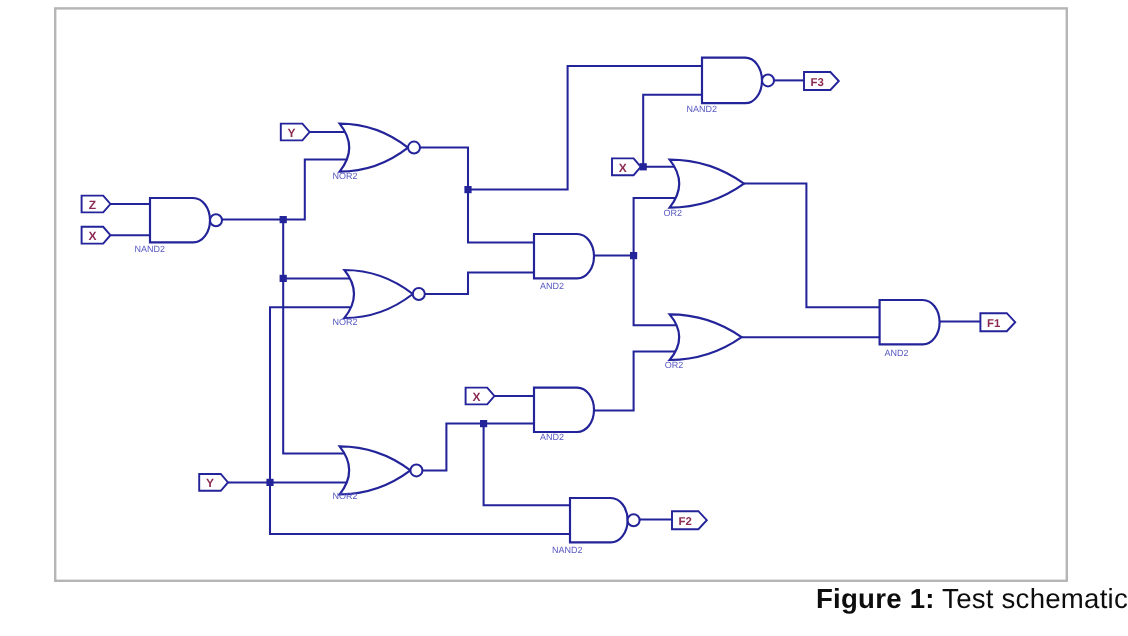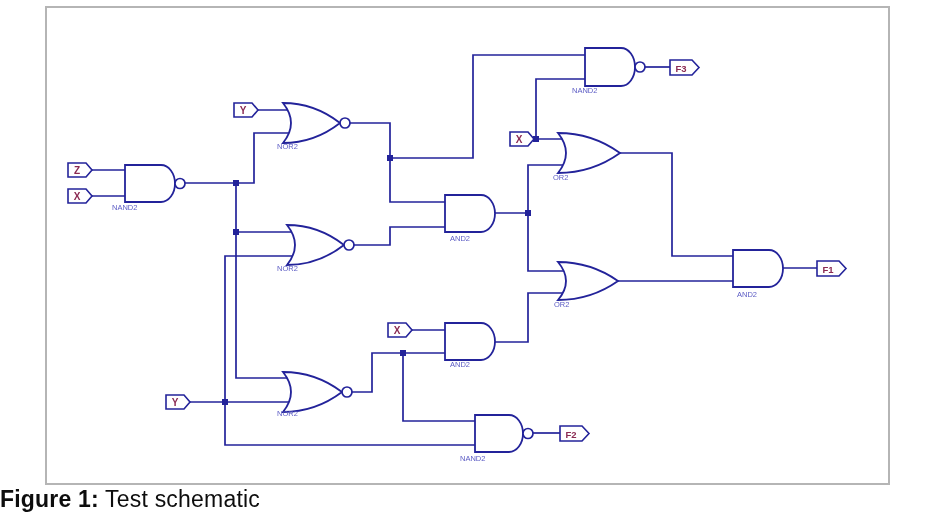--- a/index.html
+++ b/index.html
@@ -1,20 +1,20 @@
 <!DOCTYPE html>
 <html><head>
 <meta charset="utf-8">
 <style>
   html,body{margin:0;padding:0;background:#ffffff;}
   #page{position:relative;width:940px;height:530px;background:#ffffff;overflow:hidden;
         font-family:"Liberation Sans",sans-serif;}
   #frame{position:absolute;left:45px;top:6px;width:841px;height:475px;border:2px solid #b5b5b5;}
   #schematic-svg{position:absolute;left:0;top:0;width:940px;height:530px;}
-  #caption{position:absolute;left:0;top:486px;width:940px;text-align:left;
+  #caption{position:absolute;left:0;top:486px;width:940px;text-align:right;
            font-size:23px;color:#0d0d0d;letter-spacing:0.2px;}
   #caption b{font-weight:bold;}
   text{font-family:"Liberation Sans",sans-serif;}
 </style>
 </head>
 <body>
 
 <div id="page">
   <div id="frame" style="border-color: rgb(181, 181, 181);"></div>
   <svg id="schematic-svg" viewBox="0 0 940 530">

